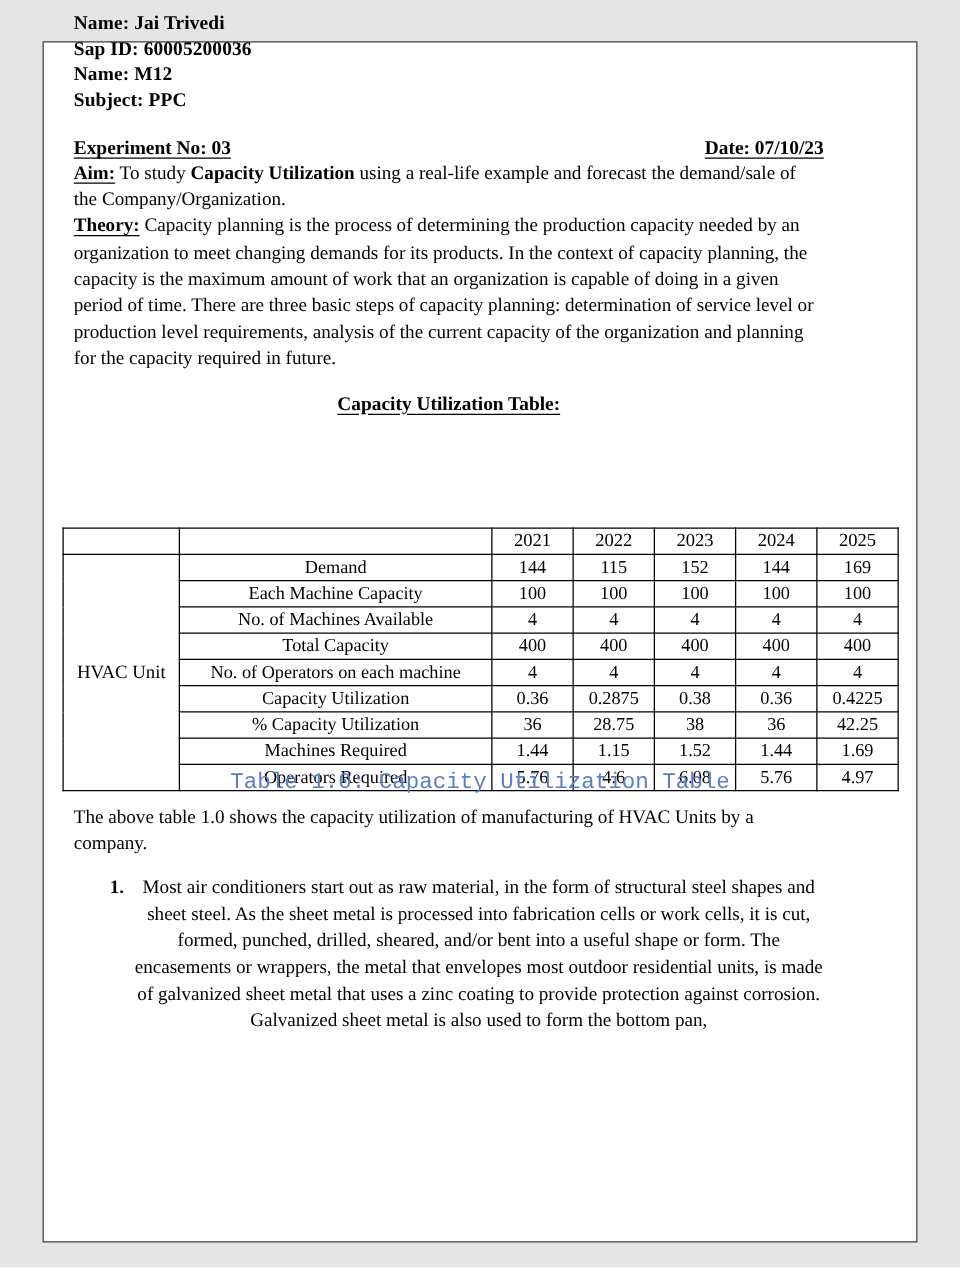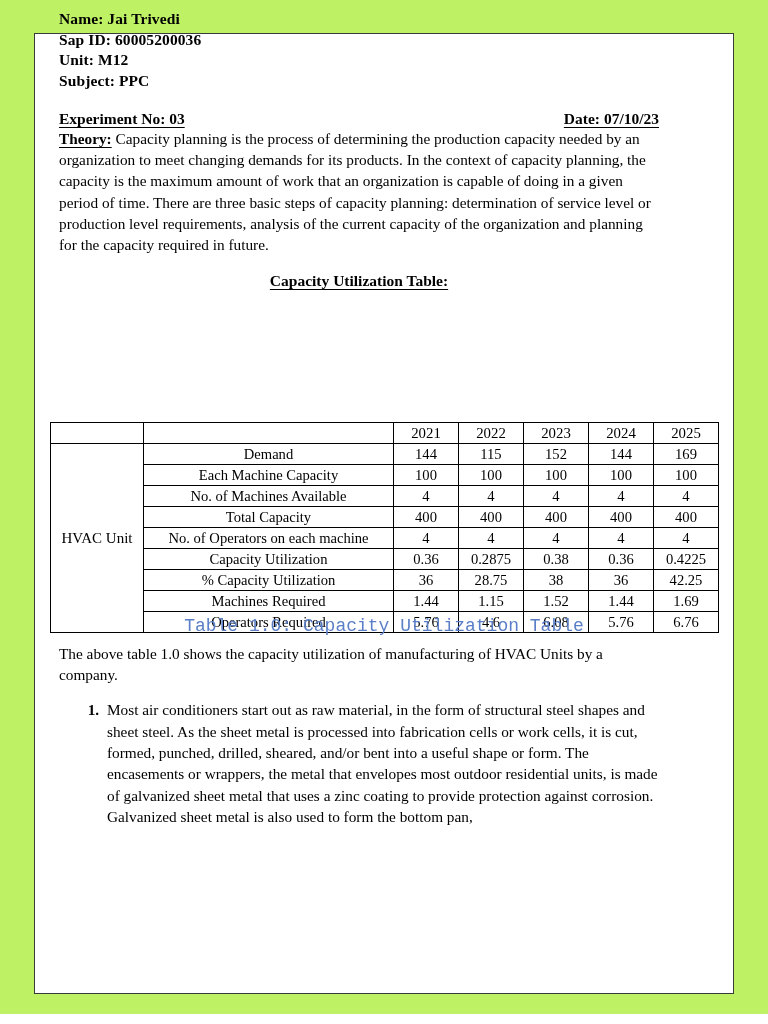--- a/index.html
+++ b/index.html
@@ -15,21 +15,21 @@
     font-family: "Liberation Serif", "DejaVu Serif", serif;
     color: #000000;
   }
 
   
   .page-sheet {
     position: absolute;
     left: 0; top: 0;
     width: 768px;
     height: 1014px;
-    background: #bef264;
+    background: #e5e5e5;
   }
   .page-border {
     position: absolute;
     left: 34px;
     top: 33px;
     width: 700px;
     height: 961px;
     border: 1.5px solid #3a3a3a;
     box-sizing: border-box;
     background: #ffffff;
@@ -179,42 +179,44 @@
   ol.steps > li::marker {
     font-weight: bold;
   }
   .step-title {
     font-weight: bold;
     display: block;
   }
   .step-body {
     display: block;
     font-weight: normal;
+    text-align: center;
   }
 </style>
 </head>
 <body>
 
 <div class="page-sheet">
   <div class="page-border"></div>
 
   <div class="content">
 
     <div class="id-block">
       <div class="id-line">Name: Jai Trivedi</div>
       <div class="id-line">Sap ID: 60005200036</div>
-      <div class="id-line">Unit: M12</div>
+      <div class="id-line">Name: M12</div>
       <div class="id-line">Subject: PPC</div>
     </div>
 
     <div class="exp-row">
       <span>Experiment No: 03</span>
       <span>Date: 07/10/23</span>
     </div>
 
+    <p class="para para-aim"><span class="lbl-underline">Aim:</span><span> To study </span><span class="b">Capacity Utilization</span><span> using a real-life example and forecast the demand/sale of the Company/Organization.</span></p>
 
     <p class="para para-theory"><span class="lbl-underline">Theory:</span><span> Capacity planning is the process of determining the production capacity needed by an organization to meet changing demands for its products. In the context of capacity planning, the capacity is the maximum amount of work that an organization is capable of doing in a given period of time. There are three basic steps of capacity planning: determination of service level or production level requirements, analysis of the current capacity of the organization and planning for the capacity required in future.</span></p>
 
     <div class="section-head"><span>Capacity Utilization Table:</span></div>
   </div>
 
   <div class="table-wrap">
     <table class="cap-table">
       <colgroup>
         <col class="col-unit">
@@ -299,21 +301,21 @@
             <td class="num">1.52</td>
             <td class="num">1.44</td>
             <td class="num">1.69</td>
           </tr>
           <tr>
             <td class="rowlabel">Operators Required</td>
             <td class="num">5.76</td>
             <td class="num">4.6</td>
             <td class="num">6.08</td>
             <td class="num">5.76</td>
-            <td class="num">6.76</td>
+            <td class="num">4.97</td>
           </tr>
         </tbody>
     </table>
   </div>
 
   <div class="table-caption">Table 1.0: Capacity Utilization Table</div>
 
   <div class="lower-block">
     <p class="para para-after-table">The above table 1.0 shows the capacity utilization of manufacturing of HVAC Units by a company.</p>
 

